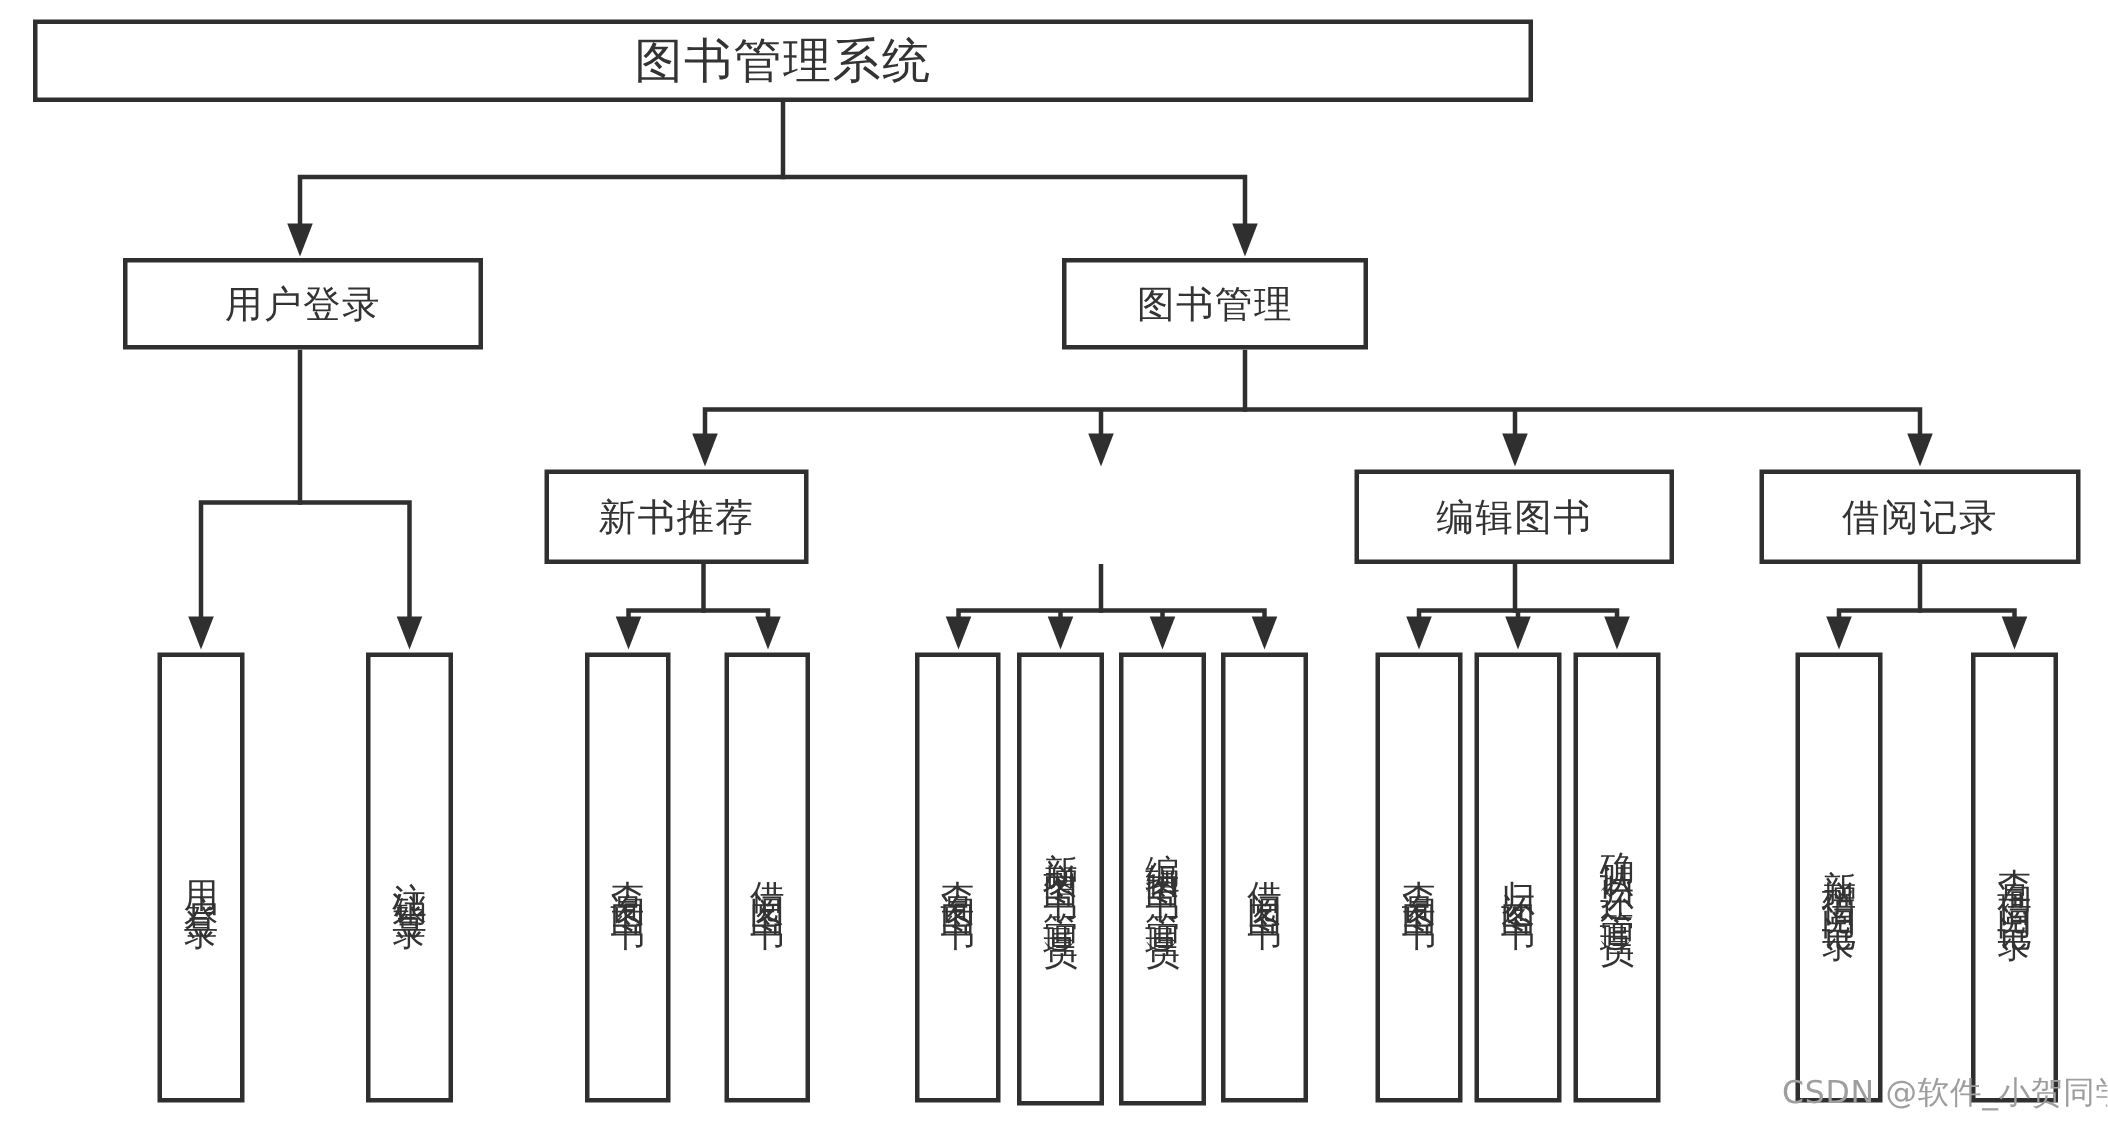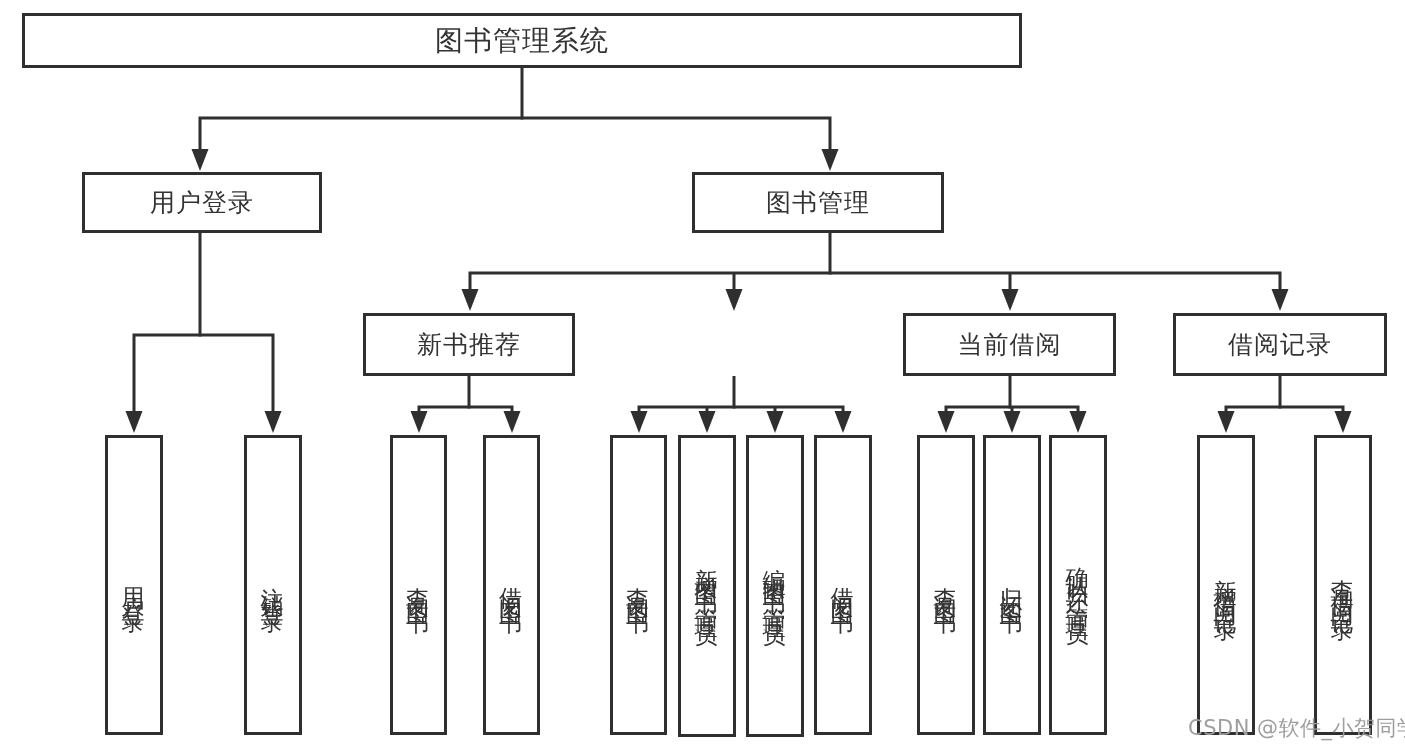--- a/index.html
+++ b/index.html
@@ -8,21 +8,21 @@
     font-family:"DejaVu Sans","Liberation Sans",sans-serif;overflow:hidden;
   }
   .wires{position:absolute;left:0;top:0;z-index:1;}
   .box{
     position:absolute;box-sizing:border-box;z-index:2;
     border:3px solid #2f2f2f;background:#ffffff;color:#333333;
     display:flex;align-items:center;justify-content:center;
     text-align:center;white-space:nowrap;
   }
   .h{font-size:25px;letter-spacing:1px;}
-  .top{font-size:28px;}
+  .top{font-size:32px;}
   .v{
     writing-mode:vertical-rl;text-orientation:mixed;
     font-size:23px;letter-spacing:8px;white-space:normal;
   }
   .watermark{
     position:absolute;z-index:3;font-size:21px;letter-spacing:0.5px;
     color:#9e9e9e;white-space:nowrap;
   }
 </style>
 </head>
@@ -82,29 +82,29 @@
     </g>
   </svg>
 
   <div class="box h top" style="left:22px;top:13px;width:1000px;height:55px">
     <span>图书管理系统</span>
   </div>
 
   <div class="box h" style="left:82px;top:172px;width:240px;height:61px">
     <span>用户登录</span>
   </div>
-  <div class="box h" style="left:692px;top:172px;width:252px;height:61px">
+  <div class="box h" style="left:708px;top:172px;width:204px;height:61px">
     <span>图书管理</span>
   </div>
 
-  <div class="box h" style="left:363px;top:313px;width:212px;height:63px">
+  <div class="box h" style="left:363px;top:313px;width:176px;height:63px">
     <span>新书推荐</span>
   </div>
   <div class="box h" style="left:903px;top:313px;width:213px;height:63px">
-    <span>当前借阅</span>
+    <span>编辑图书</span>
   </div>
   <div class="box h" style="left:1173px;top:313px;width:214px;height:63px">
     <span>借阅记录</span>
   </div>
 
   <div class="box v" style="left:105px;top:435px;width:58px;height:300px">
     <span>用户登录</span>
   </div>
   <div class="box v" style="left:244px;top:435px;width:58px;height:300px">
     <span>注销登录</span>

